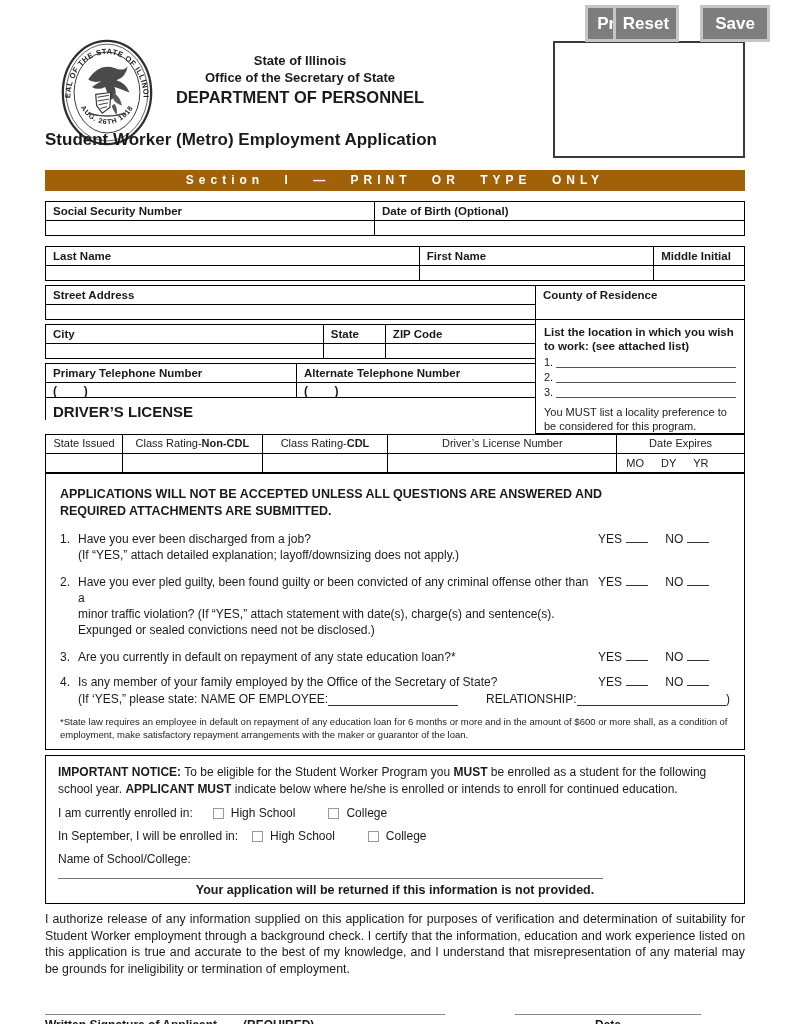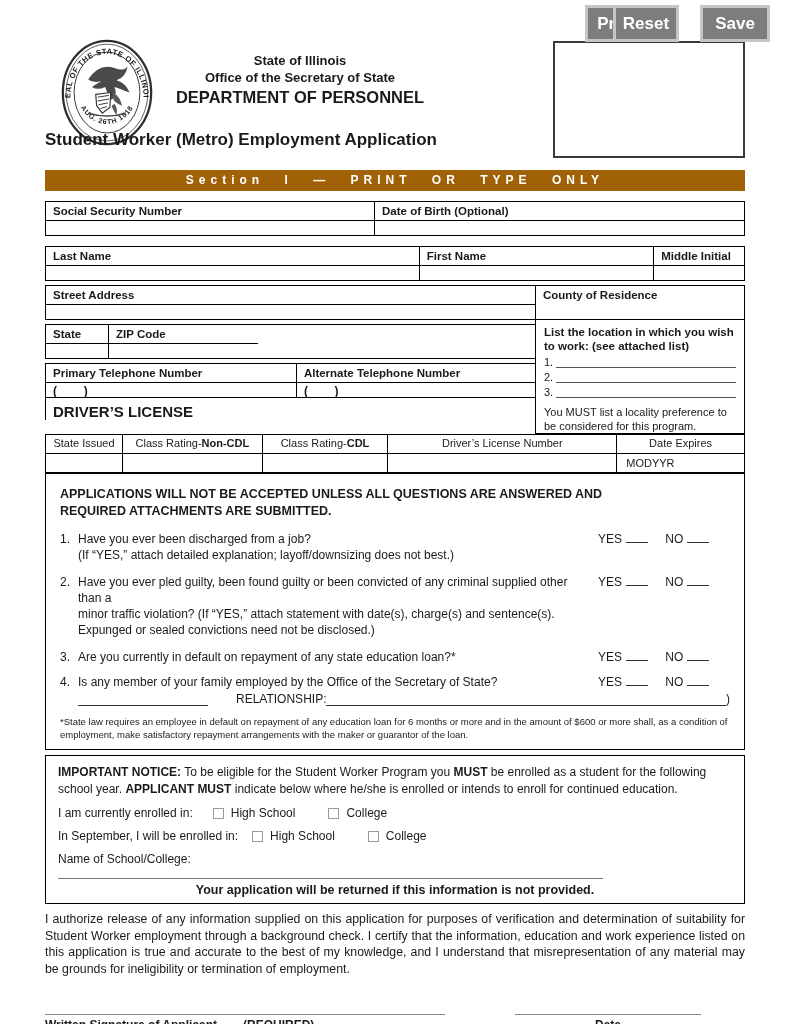--- a/index.html
+++ b/index.html
@@ -45,21 +45,21 @@
   .loc { padding:5px 8px 0 8px; }
   .loc-head { font-size:11.5px; font-weight:bold; line-height:14px; }
   .loc-line { display:flex; align-items:flex-end; font-size:11px; margin-top:3px; }
   .loc-line .uline { flex:1; border-bottom:1px solid #555; height:12px; margin-left:3px; }
   .loc-note { font-size:11px; line-height:13.5px; margin-top:8px; }
 
   .dl-table { border:1.5px solid #000; border-bottom-width:2px; display:flex; margin-top:0; }
   .dl-col { display:flex; flex-direction:column; }
   .dl-col + .dl-col { border-left:1.5px solid #000;justify-content:flex-end; }
   .dl-inp { height:19px; border-top:1px solid #000; }
-  .exp-units { display:flex; padding:3px 0 0 9px; font-size:11px; }
+  .exp-units { display:flex; gap:17px; padding:3px 0 0 9px; font-size:11px; }
 
   .qbox { border:1.5px solid #000; border-top:none; padding:12px 14px 8px 14px; }
   .qhead { font-size:12.5px; font-weight:bold; line-height:17px; }
   .qrow { display:flex; margin-top:11px; font-size:12px; line-height:16px; }
   .qnum { width:18px; }
   .qtext { flex:1; padding-right:6px; }
   .ans { width:132px; white-space:nowrap; }
   .ublank { display:inline-block; width:22px; border-bottom:1.2px solid #333; height:11px; margin-left:4px; }
   .ans .no { margin-left:14px; }
   .q4line2 { display:flex; align-items:flex-end; font-size:12px; margin-top:2px; padding-left:18px; }
@@ -152,20 +152,24 @@
 
   <div class="mid">
     <div class="mid-left">
       <div class="blk">
         <div class="cell" style="width:100%">
           <div class="lbl">Street Address</div>
           <div class="inp"></div>
         </div>
       </div>
       <div class="blk">
+        <div class="cell" style="width:56.6%">
+          <div class="lbl">City</div>
+          <div class="inp"></div>
+        </div>
         <div class="cell" style="width:12.7%">
           <div class="lbl">State</div>
           <div class="inp"></div>
         </div>
         <div class="cell" style="width:30.7%">
           <div class="lbl">ZIP Code</div>
           <div class="inp"></div>
         </div>
       </div>
       <div class="blk">
@@ -233,32 +237,32 @@
   <div class="qbox">
     <div class="qhead">
       <div>APPLICATIONS WILL NOT BE ACCEPTED UNLESS ALL QUESTIONS ARE ANSWERED AND</div>
       <div>REQUIRED ATTACHMENTS ARE SUBMITTED.</div>
     </div>
 
     <div class="qrow">
       <div class="qnum">1.</div>
       <div class="qtext">
         <div>Have you ever been discharged from a job?</div>
-        <div>(If “YES,” attach detailed explanation; layoff/downsizing does not best.)</div>
+        <div>(If “YES,” attach detailed explanation; layoff/downsizing does not apply.)</div>
       </div>
       <div class="ans">
         <span>YES</span><span class="ublank"></span>
         <span class="no">NO</span><span class="ublank"></span>
       </div>
     </div>
 
     <div class="qrow">
       <div class="qnum">2.</div>
       <div class="qtext">
-        <div>Have you ever pled guilty, been found guilty or been convicted of any criminal supplied other than a</div>
+        <div>Have you ever pled guilty, been found guilty or been convicted of any criminal offense other than a</div>
         <div>minor traffic violation? (If “YES,” attach statement with date(s), charge(s) and sentence(s).</div>
         <div>Expunged or sealed convictions need not be disclosed.)</div>
       </div>
       <div class="ans">
         <span>YES</span><span class="ublank"></span>
         <span class="no">NO</span><span class="ublank"></span>
       </div>
     </div>
 
     <div class="qrow">
@@ -276,20 +280,21 @@
       <div class="qnum">4.</div>
       <div class="qtext">
         <div>Is any member of your family employed by the Office of the Secretary of State?</div>
       </div>
       <div class="ans">
         <span>YES</span><span class="ublank"></span>
         <span class="no">NO</span><span class="ublank"></span>
       </div>
     </div>
     <div class="q4line2">
+      <span>(If ‘YES,” please state: NAME OF EMPLOYEE:</span>
       <span class="fl1"></span>
       <span>RELATIONSHIP:</span>
       <span class="fl2"></span>
       <span>)</span>
     </div>
 
     <div class="footnote">*State law requires an employee in default on repayment of any education loan for 6 months or more and in the amount of $600 or more shall, as a condition of employment, make satisfactory repayment arrangements with the maker or guarantor of the loan.</div>
   </div>
 
   <div class="nbox">

